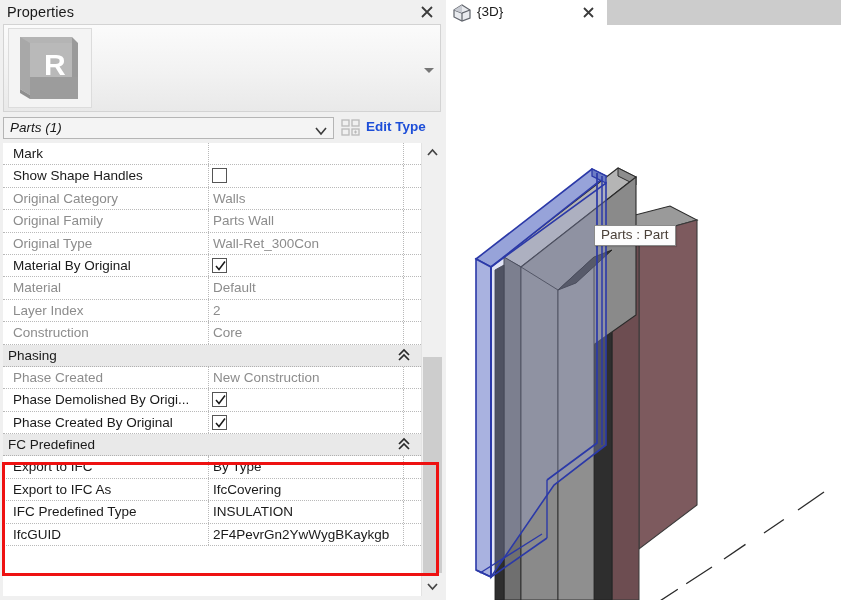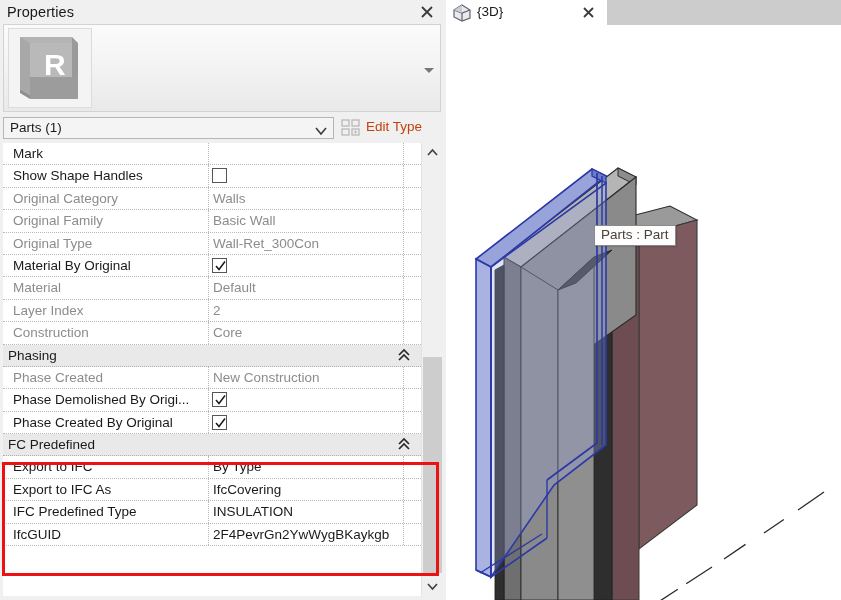--- a/index.html
+++ b/index.html
@@ -58,41 +58,42 @@
   .preview-dropdown svg { display:block; }
 
   
   .type-selector {
     position: absolute; left: 3px; top: 117px;
     width: 331px; height: 22px;
     background: #f4f4f4;
     border: 1px solid #b5b5b5;
     box-sizing: border-box;
     cursor: pointer;
+    font-style: italic;
   }
   .type-selector .label {
     position: absolute; left: 6px; top: 2px;
     font-size: 13.5px; color: #1a1a1a;
   }
   .type-selector .chev {
     position: absolute; right: 5px; top: 5px;
     width: 14px; height: 12px;
   }
   .edit-type-btn {
     position: absolute; left: 338px; top: 117px;
     width: 104px; height: 22px;
     cursor: default;
   }
   .edit-type-btn .icon {
     position: absolute; left: 3px; top: 2px;
     width: 20px; height: 18px;
   }
   .edit-type-btn .txt {
     position: absolute; left: 28px; top: 2px;
-    font-size: 13.5px; color: #c2410c;
+    font-size: 13.5px; color: #1d4ed8; font-weight: bold;
   }
 
   
   .grid-wrap {
     position: absolute; left: 3px; top: 143px;
     width: 439px; height: 453px;
     background: #ffffff;
     box-sizing: border-box;
   }
   .grid-scroll {
@@ -315,21 +316,21 @@
           <div class="row readonly">
             <span class="colsep"></span>
             <span class="colsep2"></span>
             <span class="name">Original Category</span>
             <span class="val">Walls</span>
           </div>
           <div class="row readonly">
             <span class="colsep"></span>
             <span class="colsep2"></span>
             <span class="name">Original Family</span>
-            <span class="val">Basic Wall</span>
+            <span class="val">Parts Wall</span>
           </div>
           <div class="row readonly">
             <span class="colsep"></span>
             <span class="colsep2"></span>
             <span class="name">Original Type</span>
             <span class="val">Wall-Ret_300Con</span>
           </div>
           <div class="row editable">
             <span class="colsep"></span>
             <span class="colsep2"></span>

